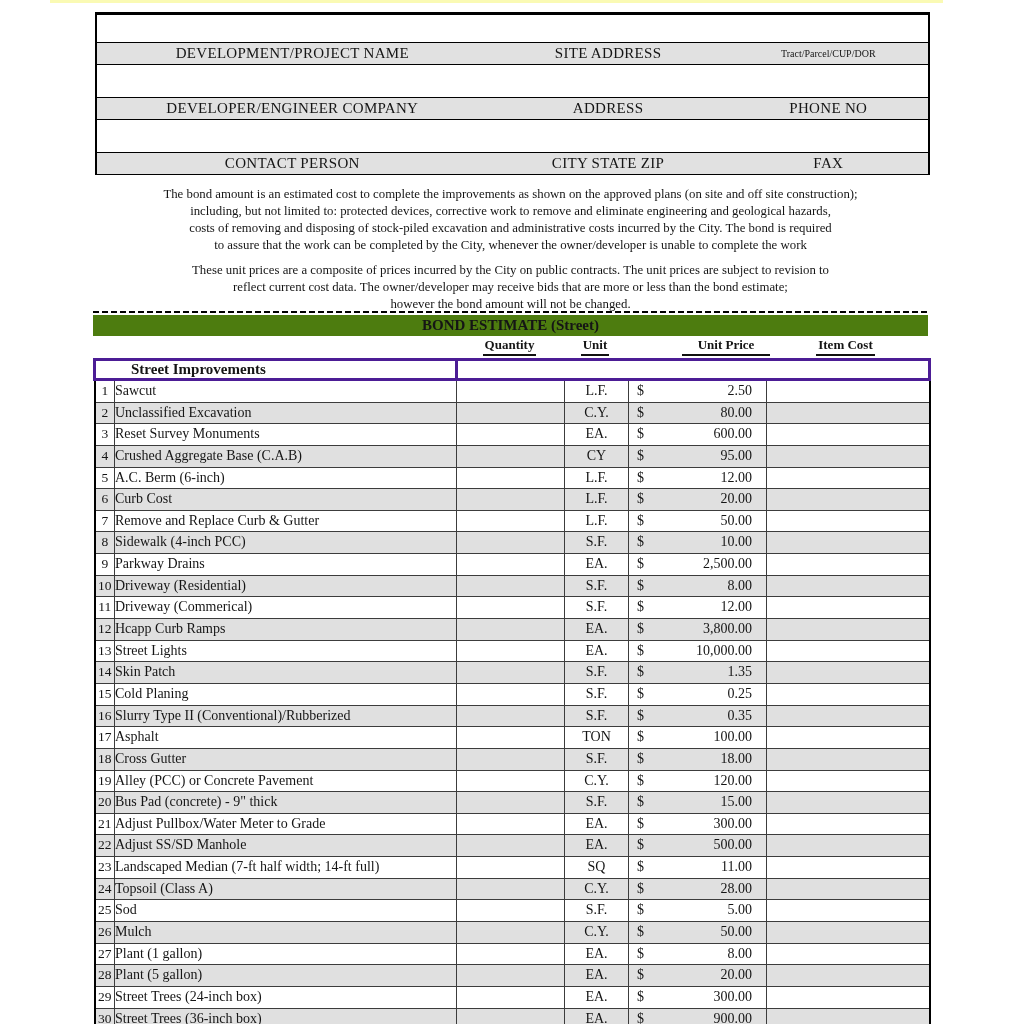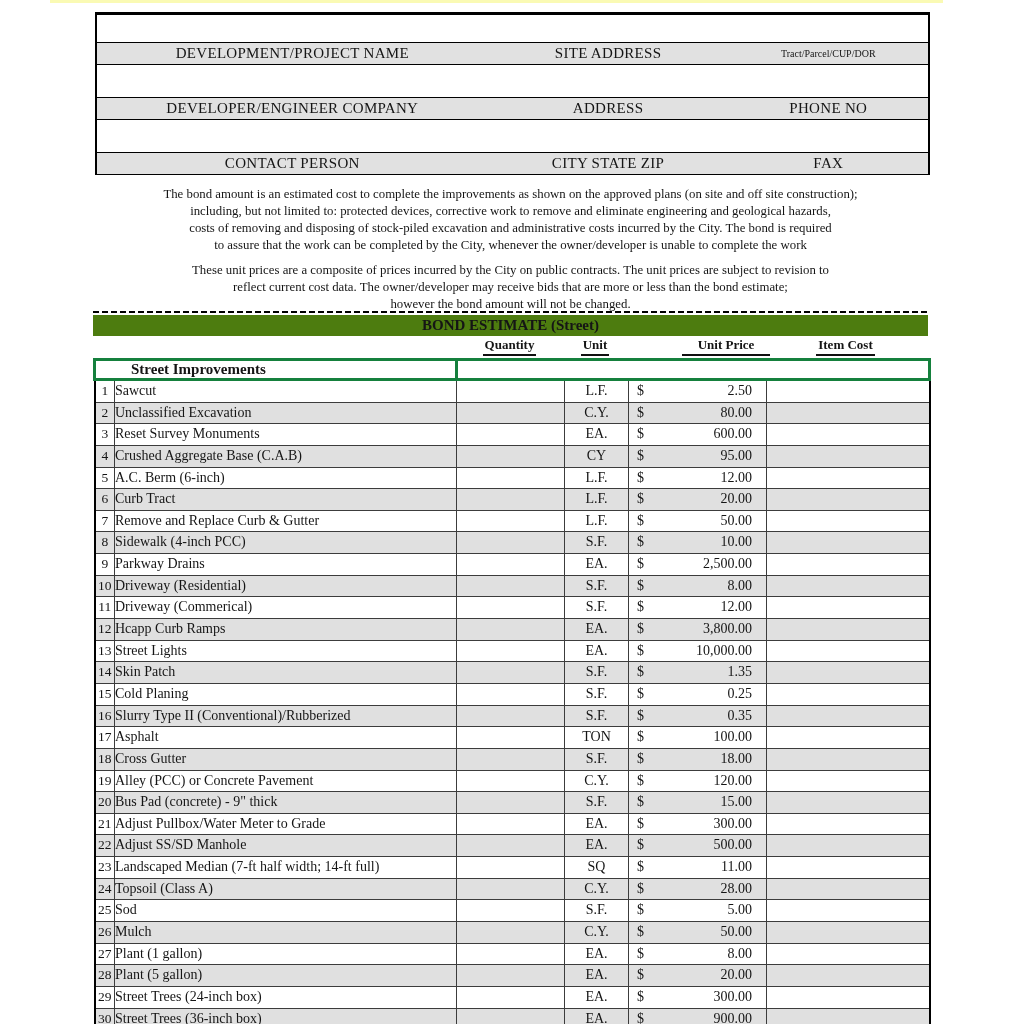--- a/index.html
+++ b/index.html
@@ -59,21 +59,21 @@
   table.bond{
     position:absolute;left:93px;top:358px;width:835px;
     border-collapse:collapse;table-layout:fixed;font-size:14px;
   }
   table.bond{border:2px solid #000;}
   table.bond td{
     border:1px solid #3c3c3c;height:20.64px;line-height:20.64px;
     padding:0;overflow:hidden;white-space:nowrap;
   }
   tr.section td{
-    border:3px solid #15803d;height:17px;line-height:17px;
+    border:3px solid #4c1d95;height:17px;line-height:17px;
     font-weight:bold;font-size:15px;background:#fff;
   }
   tr.section td.sec-label{padding-left:35px;}
   tr.stripe td{background:#e0e0e0;}
   td.c-num{text-align:center;font-size:13.5px;}
   td.c-desc{text-align:left;padding-left:6px;}
   td.c-unit{text-align:center;}
   td.c-price .cur{float:left;padding-left:8px;}
   td.c-price .amt{float:right;padding-right:14px;}
 </style>
@@ -188,21 +188,21 @@
         <td class="c-qty"></td>
         <td class="c-unit">L.F.</td>
         <td class="c-price">
           <span class="cur">$</span>
           <span class="amt">12.00</span>
         </td>
         <td class="c-cost"></td>
       </tr>
       <tr class="stripe">
         <td class="c-num">6</td>
-        <td class="c-desc">Curb Tract</td>
+        <td class="c-desc">Curb Cost</td>
         <td class="c-qty"></td>
         <td class="c-unit">L.F.</td>
         <td class="c-price">
           <span class="cur">$</span>
           <span class="amt">20.00</span>
         </td>
         <td class="c-cost"></td>
       </tr>
       <tr>
         <td class="c-num">7</td>

